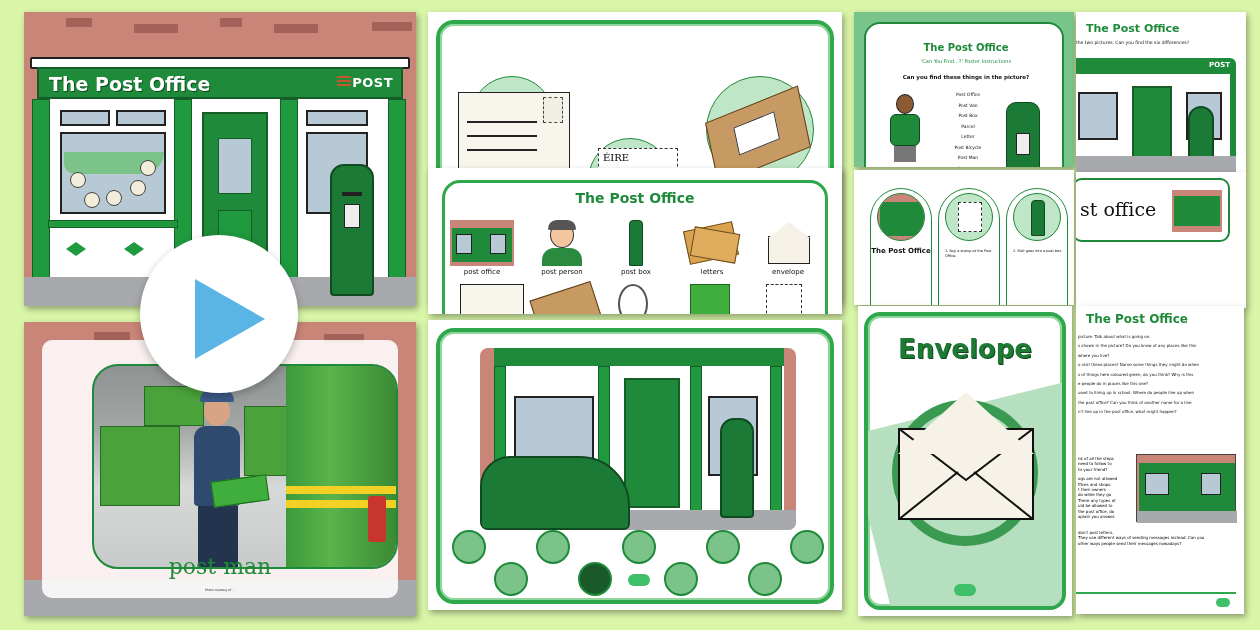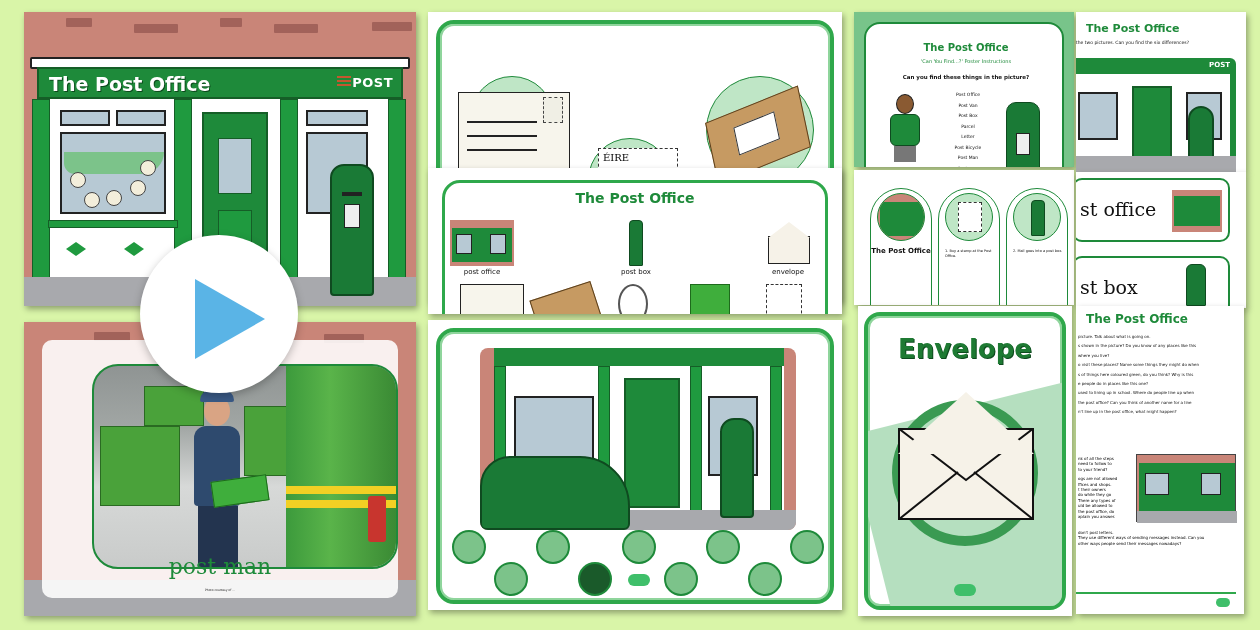--- a/index.html
+++ b/index.html
@@ -235,25 +235,40 @@
   <div class="green-frame" style="left:14px;top:12px;width:386px;height:160px;border-width:3px;box-shadow:none;"></div>
   <div class="c4-title">The Post Office</div>
   <div class="wm-item" style="left:20px;top:52px;">
     <div class="wm-pic" style="background:#c98578;">
       <div class="mini-front" style="left:2px;top:8px;width:60px;height:34px;"></div>
       <div class="mini-win" style="left:6px;top:14px;width:16px;height:20px;"></div>
       <div class="mini-win" style="left:40px;top:14px;width:16px;height:20px;"></div>
     </div>
     <div class="wm-label">post office</div>
   </div>
+  <div class="wm-item" style="left:100px;top:52px;">
+    <div class="wm-pic">
+      <div style="position:absolute;left:20px;top:2px;width:24px;height:26px;border-radius:50%;background:#f3c6a0;border:1px solid #333;"></div>
+      <div style="position:absolute;left:18px;top:0;width:28px;height:10px;border-radius:12px 12px 2px 2px;background:#555;"></div>
+      <div style="position:absolute;left:12px;top:28px;width:40px;height:18px;border-radius:12px 12px 0 0;background:#2a8a3e;"></div>
+    </div>
+    <div class="wm-label">post person</div>
+  </div>
   <div class="wm-item" style="left:174px;top:52px;">
     <div class="wm-pic">
       <div style="position:absolute;left:25px;top:0;width:14px;height:46px;background:#1a7a36;border:1px solid #0f4a20;border-radius:4px 4px 1px 1px;"></div>
     </div>
     <div class="wm-label">post box</div>
+  </div>
+  <div class="wm-item" style="left:250px;top:52px;">
+    <div class="wm-pic">
+      <div style="position:absolute;left:6px;top:6px;width:50px;height:34px;background:#d9a24e;border:1px solid #6a4a1c;transform:rotate(-12deg);"></div>
+      <div style="position:absolute;left:12px;top:10px;width:46px;height:30px;background:#e0ad5e;border:1px solid #6a4a1c;transform:rotate(10deg);"></div>
+    </div>
+    <div class="wm-label">letters</div>
   </div>
   <div class="wm-item" style="left:326px;top:52px;">
     <div class="wm-pic">
       <div style="position:absolute;left:12px;top:16px;width:42px;height:28px;background:#f6f2e8;border:1px solid #222;"></div>
       <div style="position:absolute;left:12px;top:2px;width:42px;height:16px;background:#f6f2e8;clip-path:polygon(0 100%,50% 0,100% 100%);"></div>
     </div>
     <div class="wm-label">envelope</div>
   </div>
   <div class="wm-row2" style="left:32px;background:#f7f5ec;border:1px solid #222;"></div>
   <div class="wm-row2" style="left:106px;top:122px;background:#c69a62;border:1px solid #5a3f1c;transform:rotate(-18deg);"></div>
@@ -369,24 +384,20 @@
   </div>
 </div>
 
 <div class="card c10">
   <div class="word-box" style="top:6px;">
     <span class="word-text" style="top:18px;">st office</span>
     <div class="word-pic" style="top:10px;background:#c98578;">
       <div class="mini-front" style="left:2px;top:6px;width:46px;height:30px;"></div>
     </div>
   </div>
-  <div class="word-box" style="top:84px;">
-    <span class="word-text" style="top:18px;">st box</span>
-    <div class="word-pic" style="top:6px;width:20px;right:22px;background:#1a7a36;border-radius:6px 6px 1px 1px;border:1px solid #0f4a20;"></div>
-  </div>
 </div>
 
 <div class="card c11">
   <div class="c11-title">The Post Office</div>
   <div class="c11-lines">
     <p>picture. Talk about what is going on.</p>
     <p>s shown in the picture? Do you know of any places like this</p>
     <p>where you live?</p>
     <p>o visit these places? Name some things they might do when</p>
     <p>s of things here coloured green, do you think? Why is this</p>

